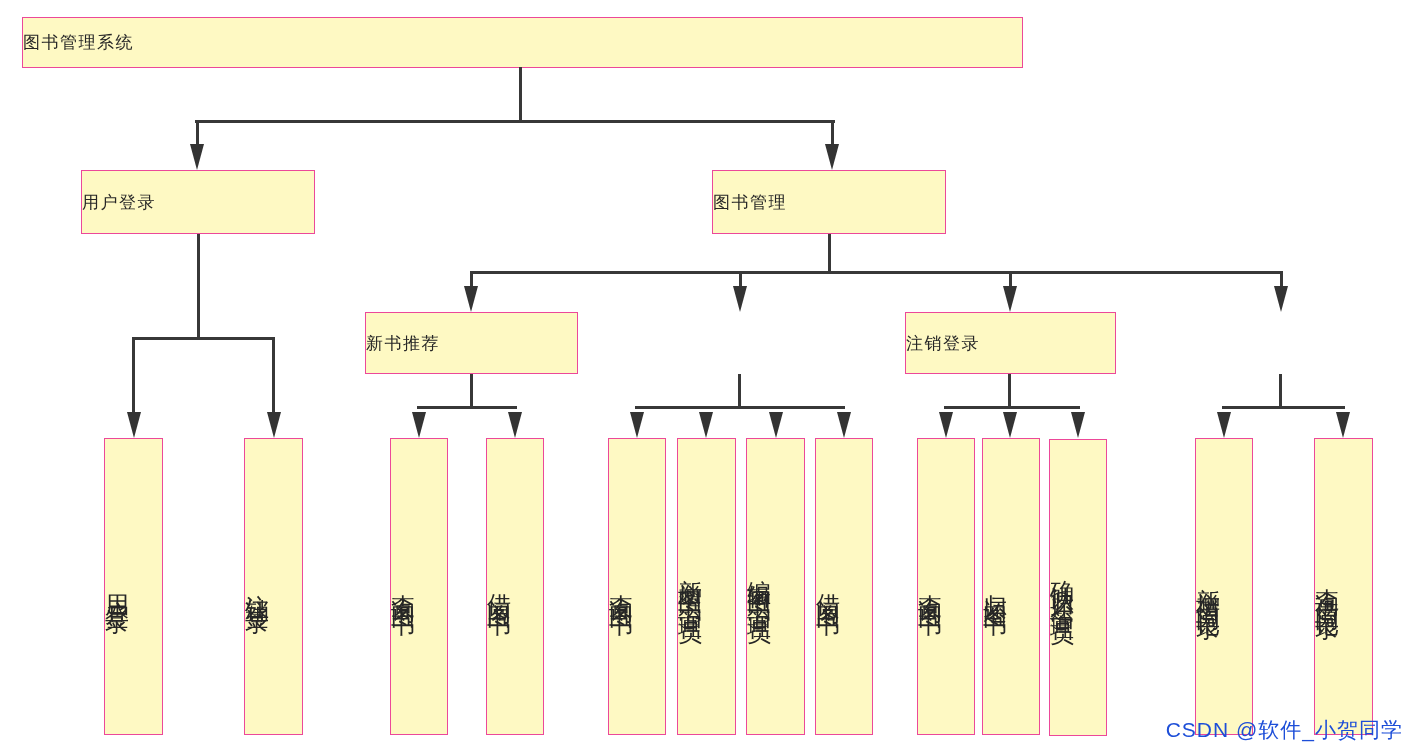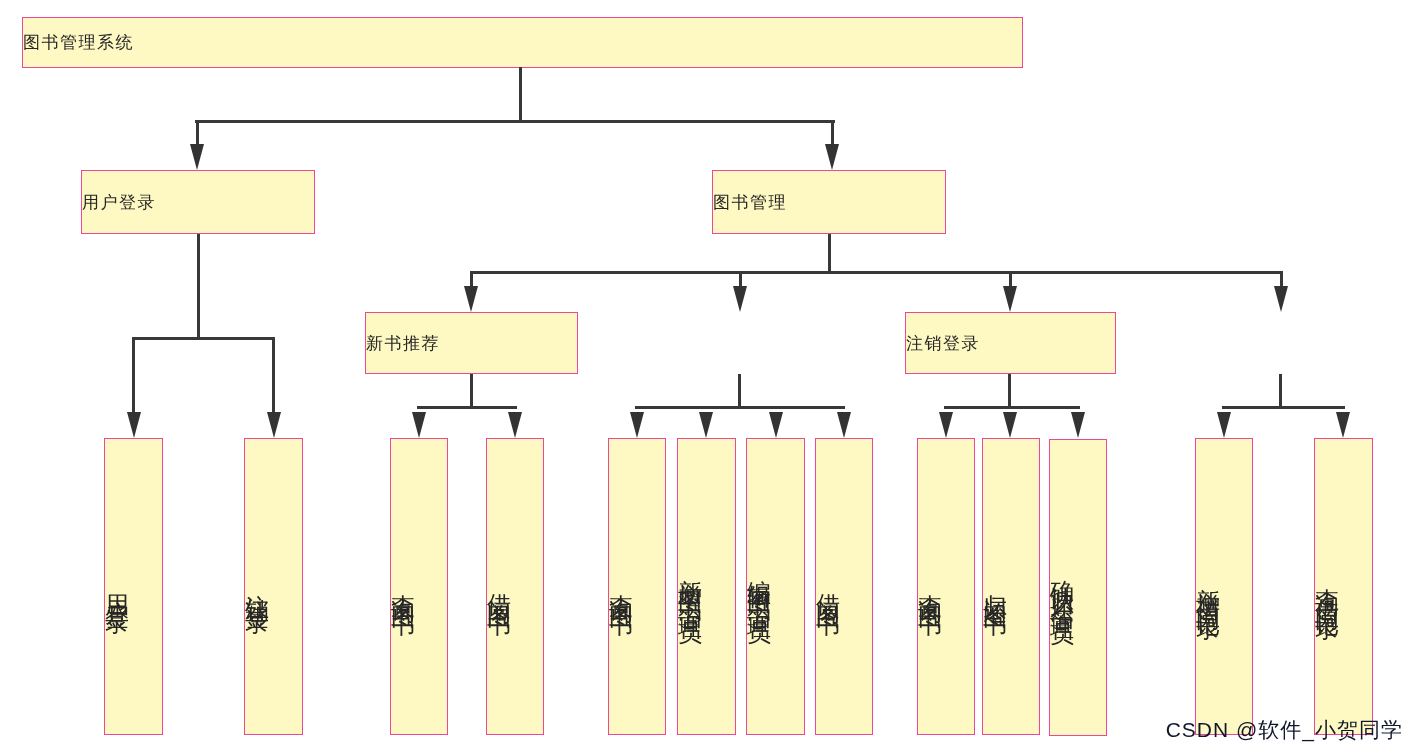--- a/index.html
+++ b/index.html
@@ -41,21 +41,21 @@
     width:0;height:0;
     border-left:7px solid transparent;
     border-right:7px solid transparent;
     border-top:26px solid #333333;
   }
   .watermark{
     position:absolute;
     right:2px;
     bottom:3px;
     font-size:21px;
-    color:#0f172a;
+    color:#1d4ed8;
     letter-spacing:1px;
     white-space:nowrap;
   }
 </style>
 </head>
 <body>
 
 <div id="stage">
 
   <div class="box" style="left:22px;top:17px;width:1001px;height:51px;">

